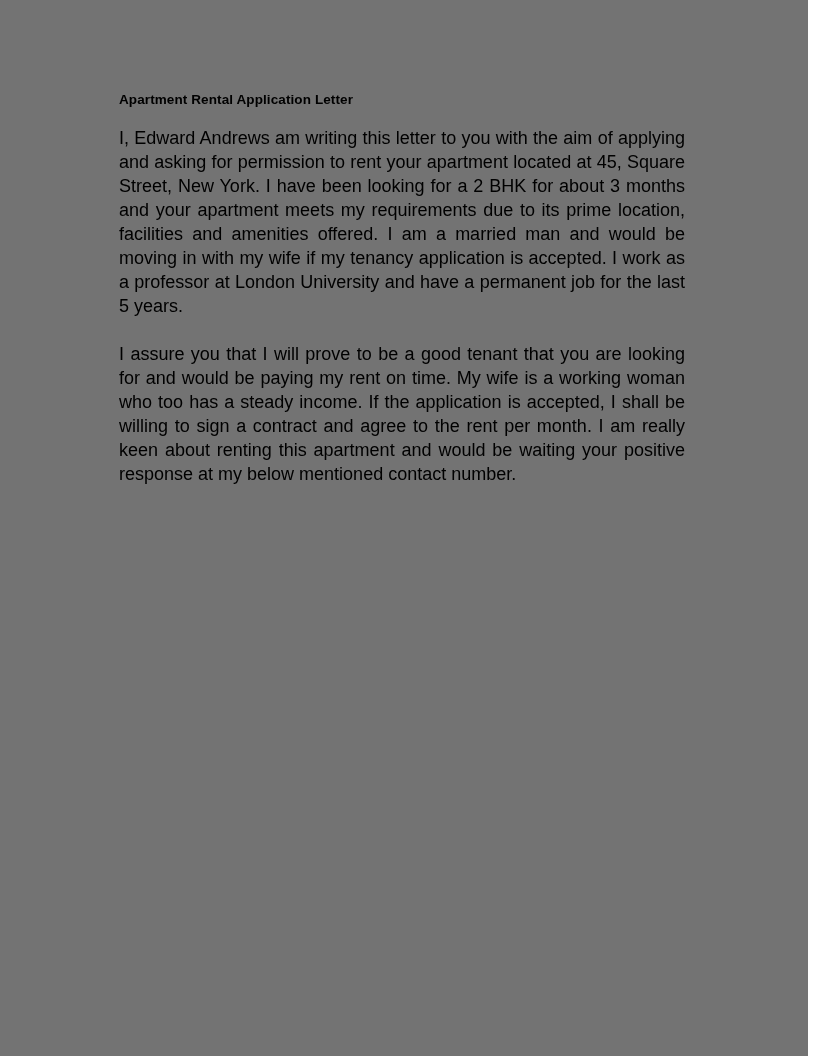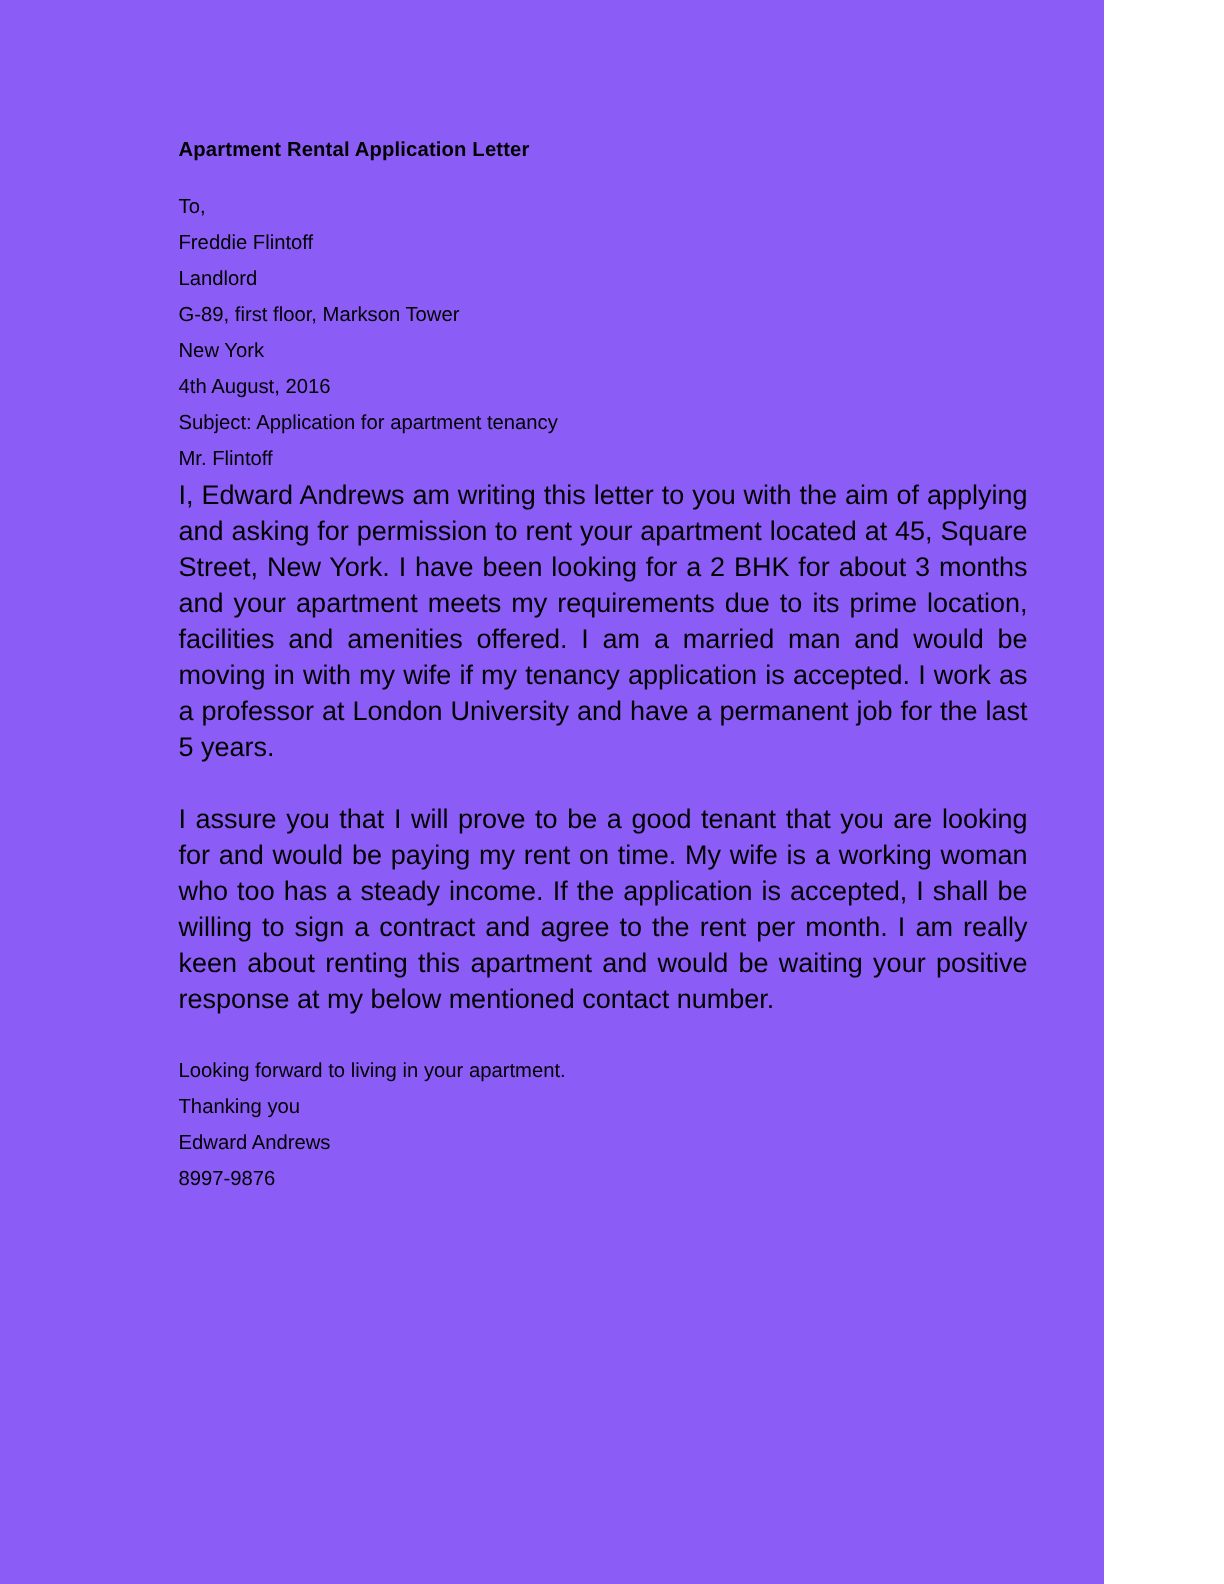--- a/index.html
+++ b/index.html
@@ -12,23 +12,23 @@
     height: 1056px;
     position: relative;
     font-family: "Liberation Sans", "DejaVu Sans", sans-serif;
     color: #000000;
     overflow: hidden;
   }
   .page {
     position: absolute;
     top: 0;
     left: 0;
-    width: 736px;
+    width: 808px;
     height: 1056px;
-    background: #8b5cf6;
+    background: #737373;
   }
   .letter {
     position: absolute;
     left: 119px;
     top: 88px;
     width: 566px;
   }
   .doc-title {
     font-size: 13.5px;
     font-weight: bold;
@@ -60,40 +60,24 @@
   }
 </style>
 </head>
 <body>
 
 <div class="page">
   <div class="letter">
 
     <div class="doc-title">Apartment Rental Application Letter</div>
 
-    <div class="addr-block">
-      <div class="line">To,</div>
-      <div class="line">Freddie Flintoff</div>
-      <div class="line">Landlord</div>
-      <div class="line">G-89, first floor, Markson Tower</div>
-      <div class="line">New York</div>
-      <div class="line">4th August, 2016</div>
-      <div class="line">Subject: Application for apartment tenancy</div>
-      <div class="line">Mr. Flintoff</div>
-    </div>
 
     <p class="body-para">I, Edward Andrews am writing this letter to you with the aim of applying and asking for permission to rent your apartment located at 45, Square Street, New York. I have been looking for a 2 BHK for about 3 months and your apartment meets my requirements due to its prime location, facilities and amenities offered. I am a married man and would be moving in with my wife if my tenancy application is accepted. I work as a professor at London University and have a permanent job for the last 5 years.</p>
 
     <div class="para-gap"></div>
 
     <p class="body-para">I assure you that I will prove to be a good tenant that you are looking for and would be paying my rent on time. My wife is a working woman who too has a steady income. If the application is accepted, I shall be willing to sign a contract and agree to the rent per month. I am really keen about renting this apartment and would be waiting your positive response at my below mentioned contact number.</p>
 
     <div class="para-gap"></div>
 
-    <div class="closing-block">
-      <div class="line">Looking forward to living in your apartment.</div>
-      <div class="line">Thanking you</div>
-      <div class="line">Edward Andrews</div>
-      <div class="line">8997-9876</div>
-    </div>
 
   </div>
 </div>
 
 </body></html>

